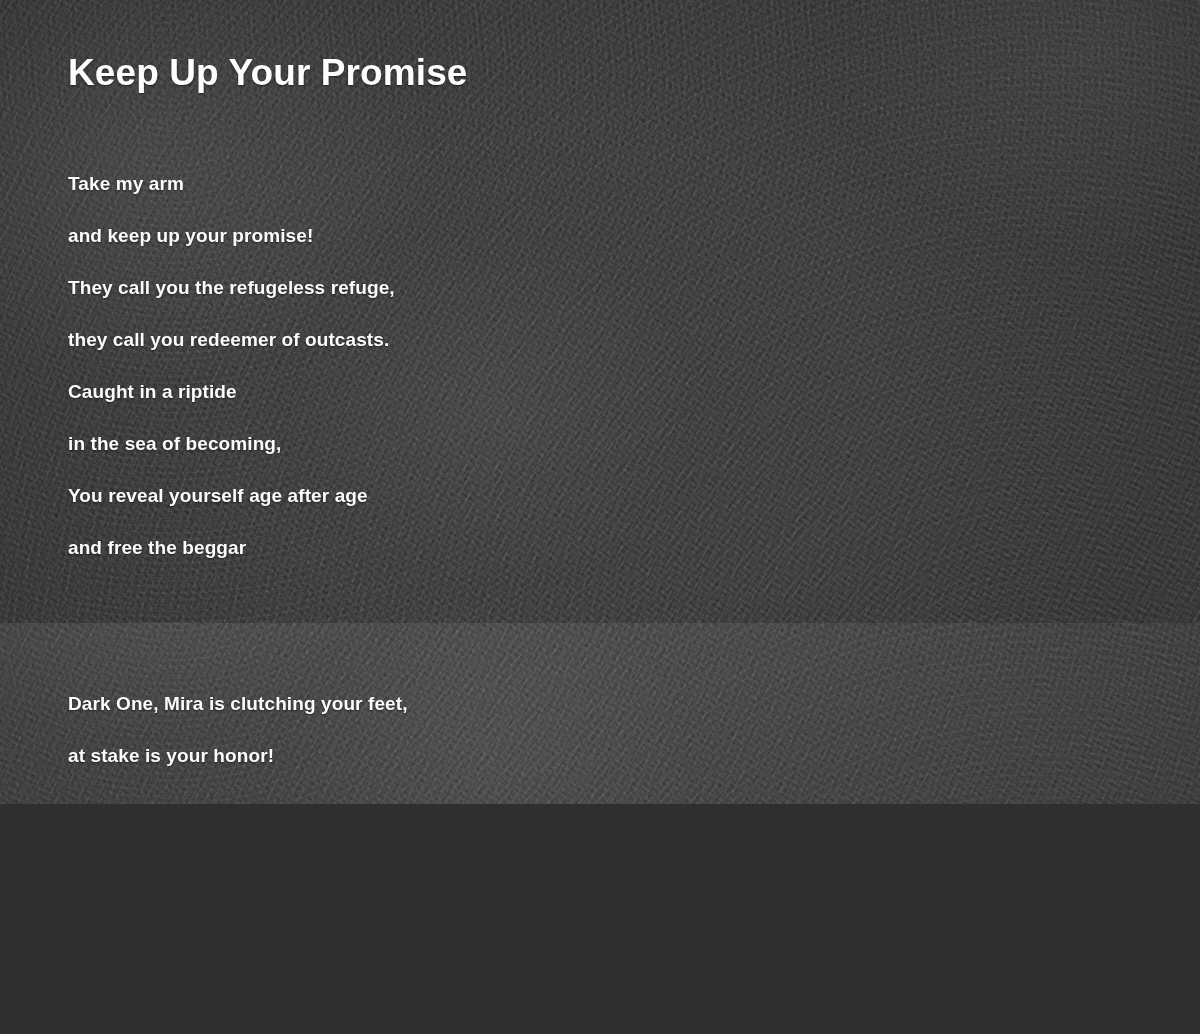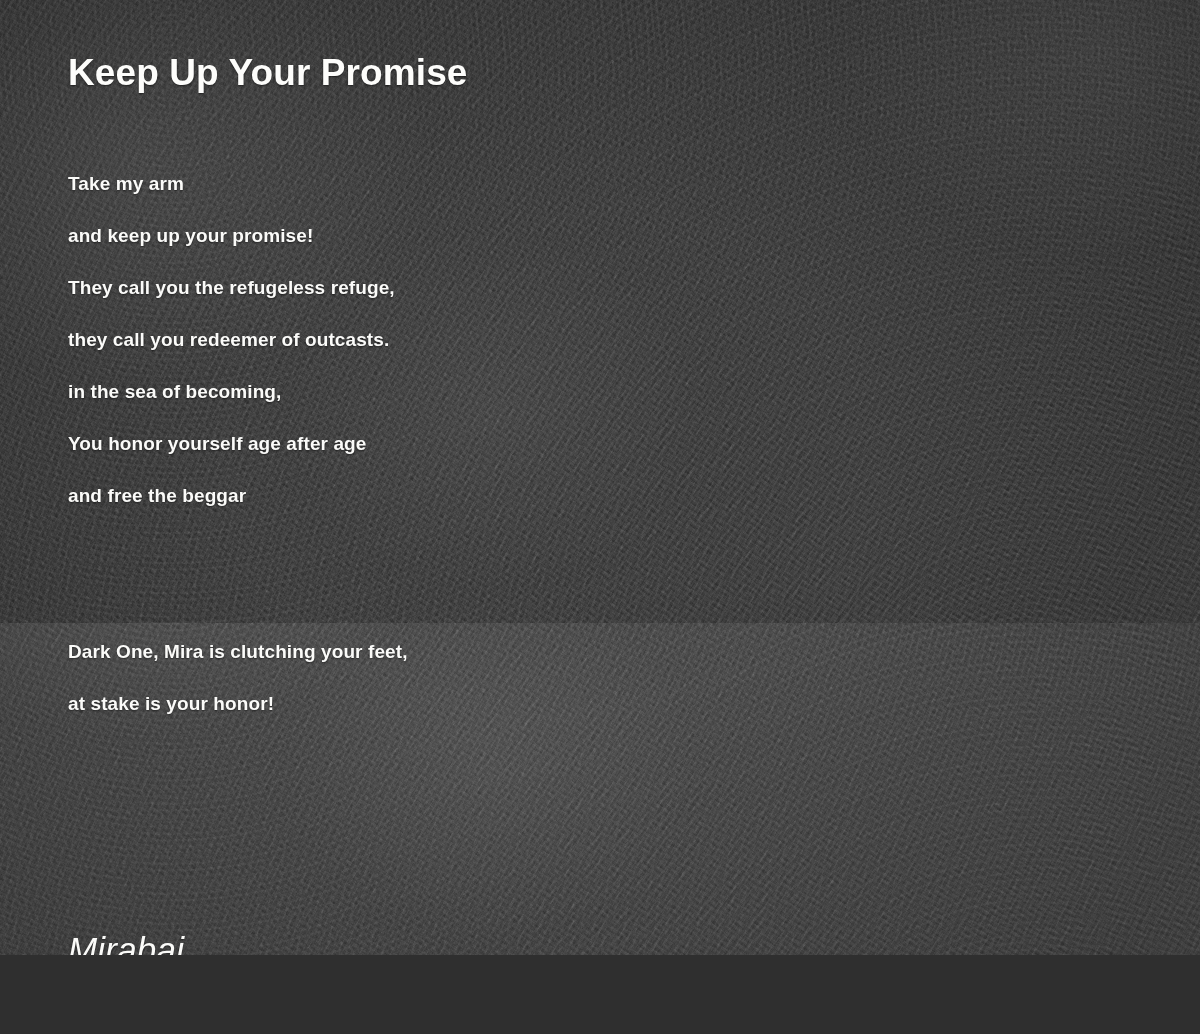--- a/index.html
+++ b/index.html
@@ -3,21 +3,21 @@
 <meta charset="utf-8">
 <style>
   html, body {
     margin: 0;
     padding: 0;
     background: #2f2f2f;
   }
   #page {
     position: relative;
     width: 1200px;
-    height: 955px;
+    height: 804px;
     overflow: hidden;
     font-family: "Liberation Sans", sans-serif;
     background: #c2410c;
   }
 
   
   .bg-band {
     position: absolute;
     left: 0;
     width: 1200px;
@@ -151,22 +151,23 @@
 
   <div class="content">
 
     <div class="poem-title">Keep Up Your Promise</div>
 
     <div class="poem-body" id="poem-body">
         <div class="poem-line">Take my arm</div>
         <div class="poem-line">and keep up your promise!</div>
         <div class="poem-line">They call you the refugeless refuge,</div>
         <div class="poem-line">they call you redeemer of outcasts.</div>
+        <div class="poem-line">Caught in a riptide</div>
         <div class="poem-line">in the sea of becoming,</div>
-        <div class="poem-line">You honor yourself age after age</div>
+        <div class="poem-line">You reveal yourself age after age</div>
         <div class="poem-line">and free the beggar</div>
         <div class="poem-line blank">&nbsp;</div>
         <div class="poem-line blank">&nbsp;</div>
         <div class="poem-line">Dark One, Mira is clutching your feet,</div>
         <div class="poem-line">at stake is your honor!</div>
       </div>
 
     <div class="poem-author">Mirabai</div>
 
   </div>

